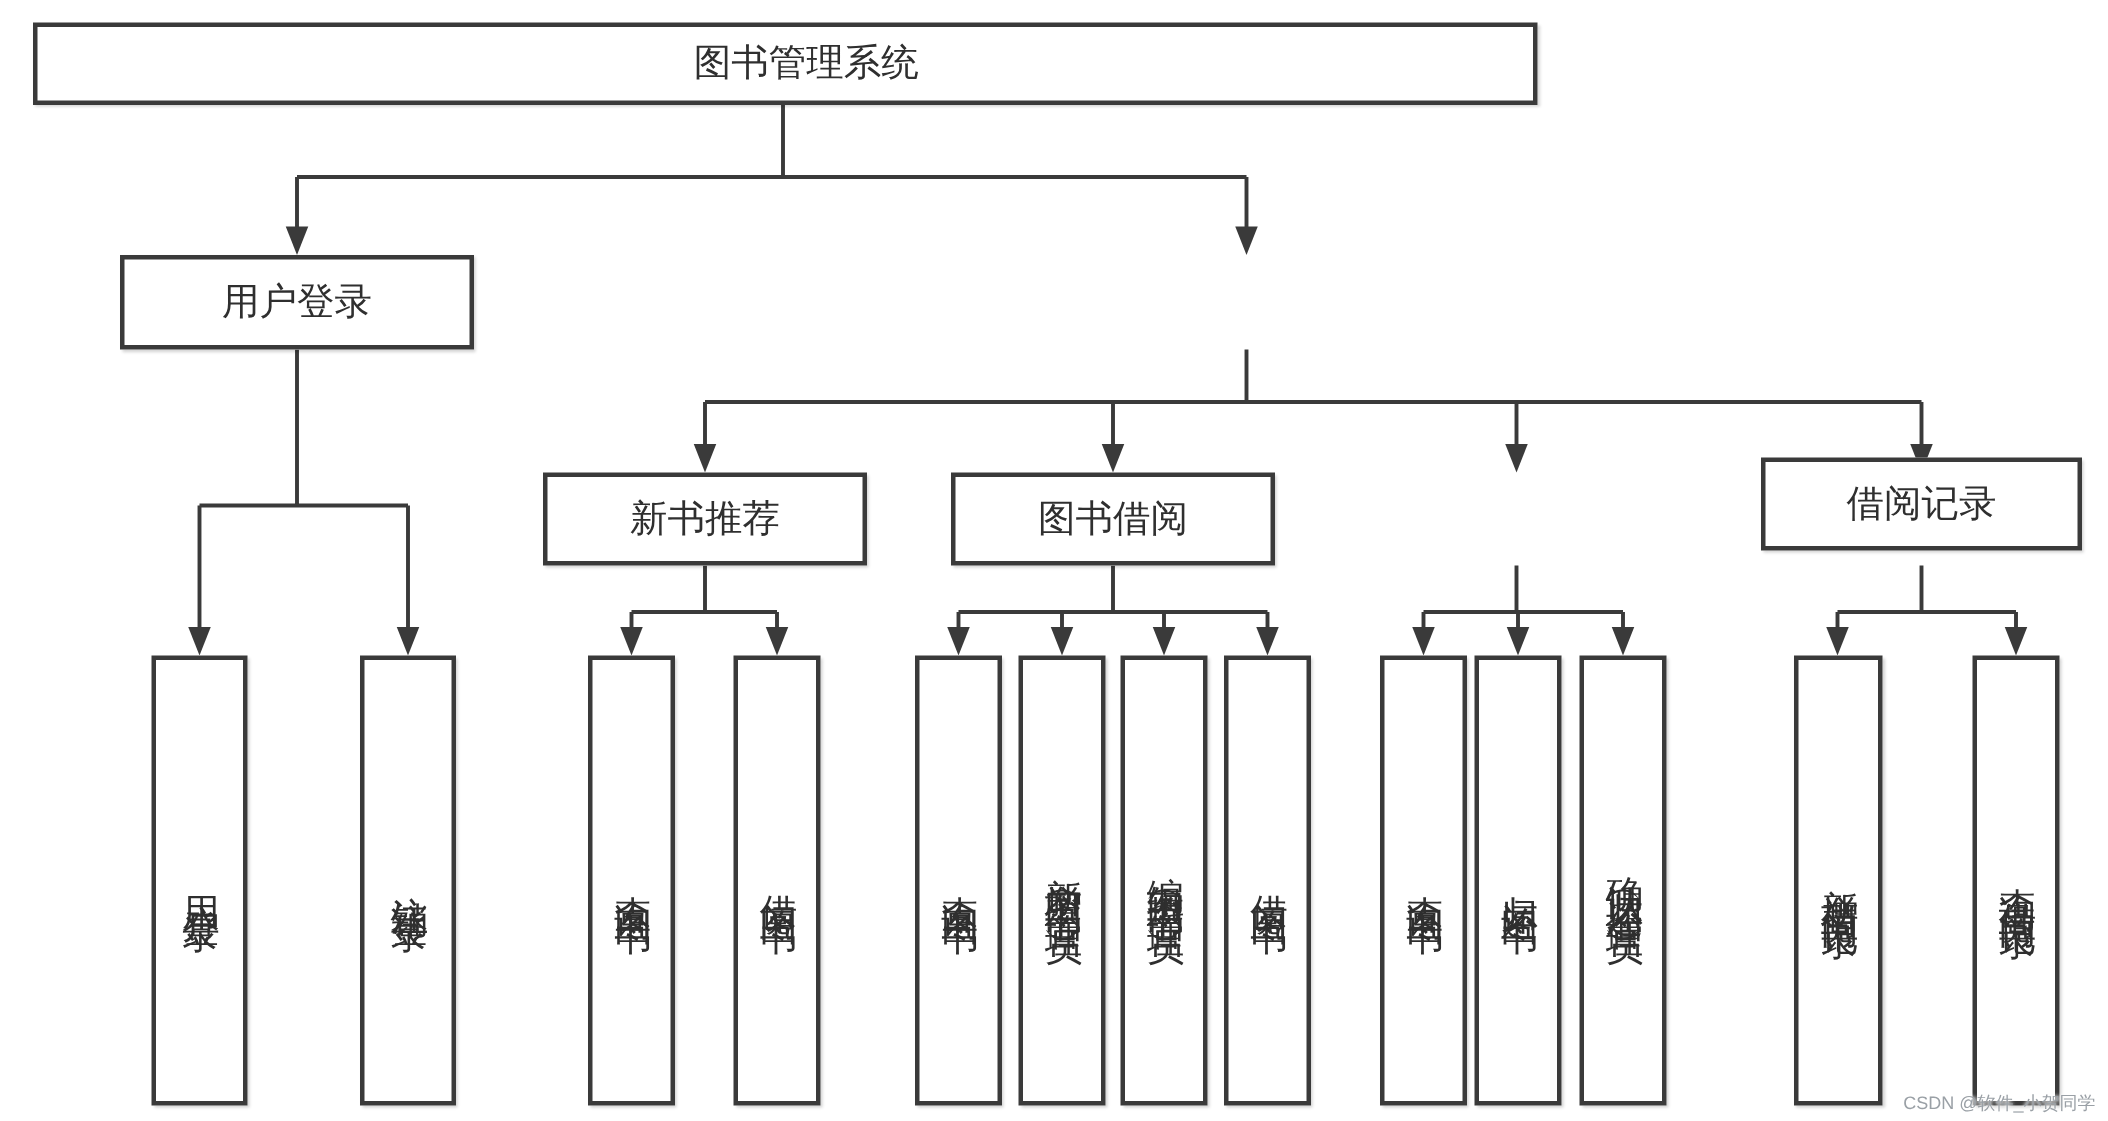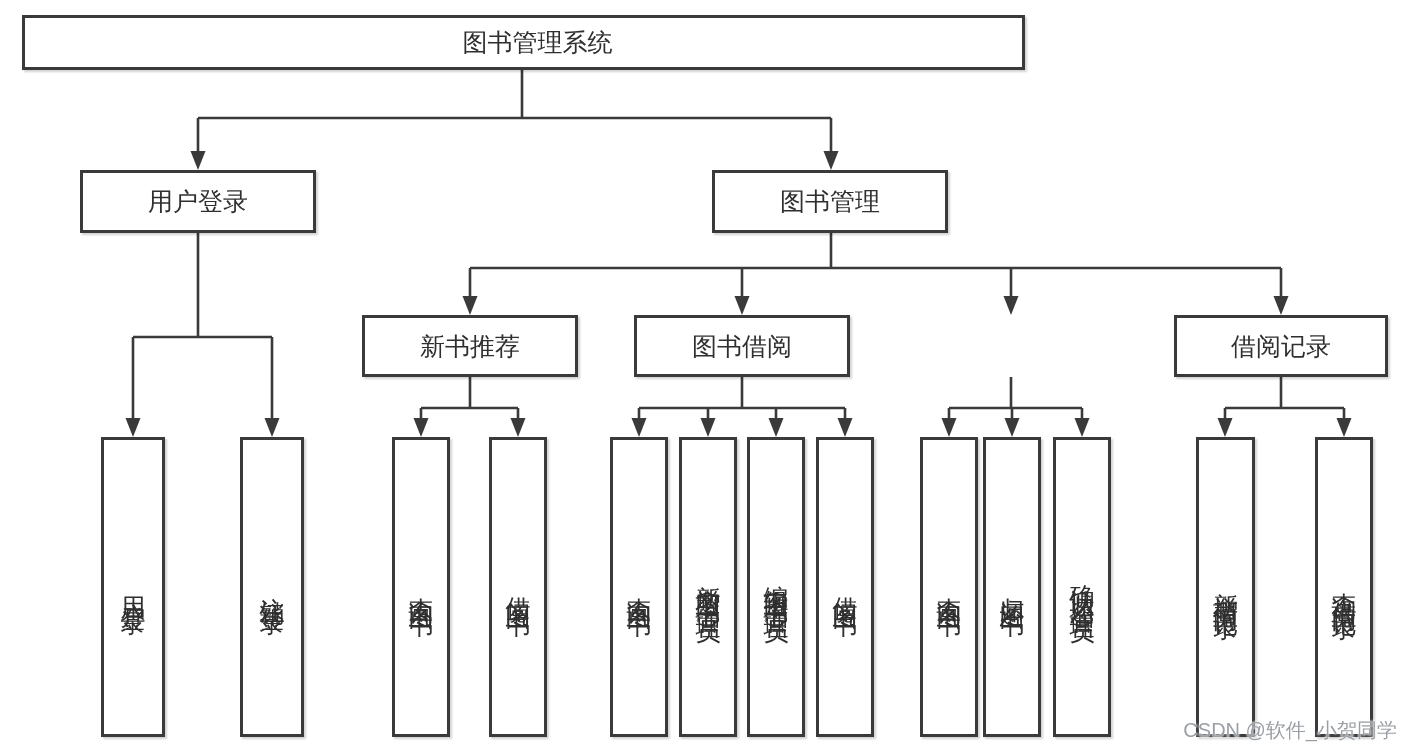--- a/index.html
+++ b/index.html
@@ -37,39 +37,39 @@
     font-size:25px;
     text-align:center;
   }
   
   #n-root   {left:22px;  top:15px;  width:1003px;height:55px;padding-left:28px;}
   #n-login  {left:80px;  top:170px; width:236px; height:63px;}
   #n-mgmt   {left:712px; top:170px; width:236px; height:63px;}
   #n-newbook{left:362px; top:315px; width:216px; height:62px;}
   #n-borrow {left:634px; top:315px; width:216px; height:62px;}
   #n-current{left:904px; top:315px; width:214px; height:62px;}
-  #n-records{left:1174px;top:315px; width:214px; height:62px;}
+  #n-records{left:1174px;top:305px; width:214px; height:62px;}
   
   .leaf{top:437px;height:300px;}
   #l-a1{left:101px; width:64px;}
   #l-a2{left:240px; width:64px;}
   #l-b1{left:392px; width:58px;}
   #l-b2{left:489px; width:58px;}
   #l-c1{left:610px; width:58px;}
   #l-c2{left:679px; width:58px;}
   #l-c3{left:747px; width:58px;}
   #l-c4{left:816px; width:58px;}
   #l-d1{left:920px; width:58px;}
   #l-d2{left:983px; width:58px;}
   #l-d3{left:1053px;width:58px;}
   #l-e1{left:1196px;width:59px;}
   #l-e2{left:1315px;width:58px;}
   #watermark{
     position:absolute;right:8px;bottom:3px;
-    font-size:20px;color:var(--wm);
+    font-size:12px;color:var(--wm);
     text-shadow:0 0 3px #fff,0 0 2px #fff;
     white-space:nowrap;
   }
 </style>
 </head>
 <body>
 
 <div id="canvas">
 
   <svg id="connectors" viewBox="0 0 1405 747" xmlns="http://www.w3.org/2000/svg">
@@ -104,21 +104,20 @@
     <polygon points="1074.5,418 1089.5,418 1082,437"></polygon>
 
     <path d="M1281 377 V408 M1225 408 H1344 M1225 408 V421 M1344 408 V421"></path>
     <polygon points="1217.5,418 1232.5,418 1225,437"></polygon>
     <polygon points="1336.5,418 1351.5,418 1344,437"></polygon>
   </svg>
 
   <div class="box" id="n-root">图书管理系统</div>
 
   <div class="box" id="n-login">用户登录</div>
-  <div class="box" id="n-mgmt">图书管理</div>
 
   <div class="box" id="n-borrow">图书借阅</div>
   <div class="box" id="n-newbook">新书推荐</div>
   <div class="box" id="n-records">借阅记录</div>
 
   <div class="box vbox leaf" id="l-a1">用户登录</div>
   <div class="box vbox leaf" id="l-a2">注销登录</div>
 
   <div class="box vbox leaf" id="l-b1">查询图书</div>
   <div class="box vbox leaf" id="l-b2">借阅图书</div>

